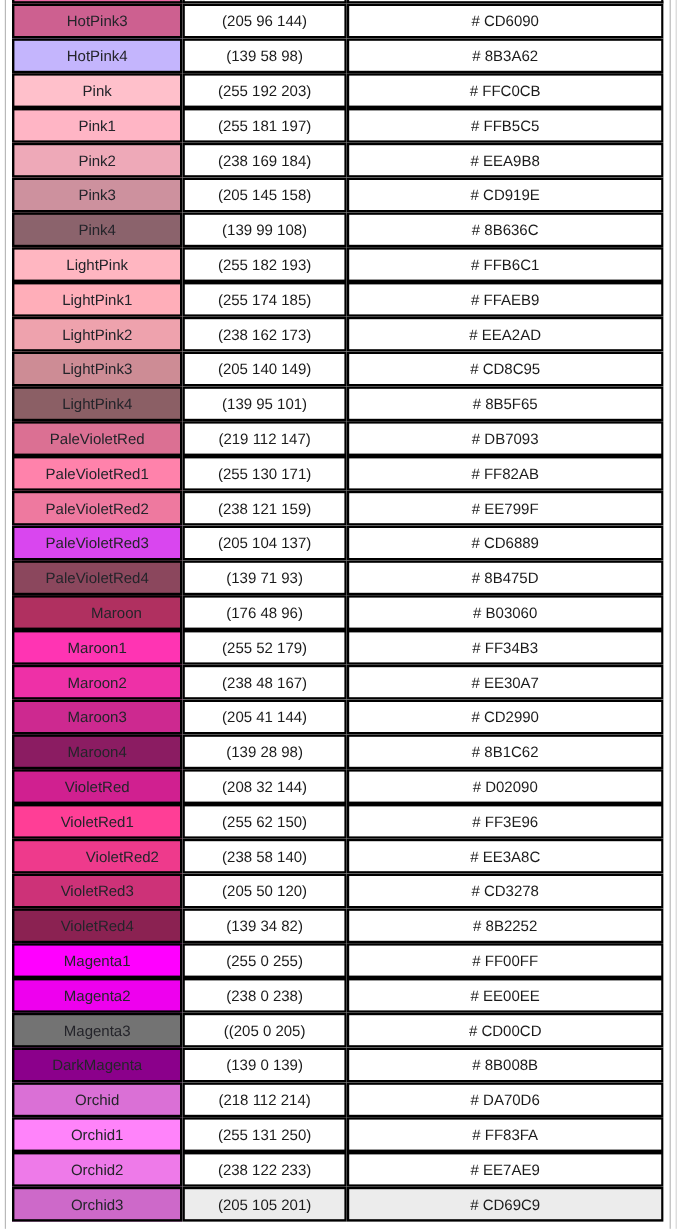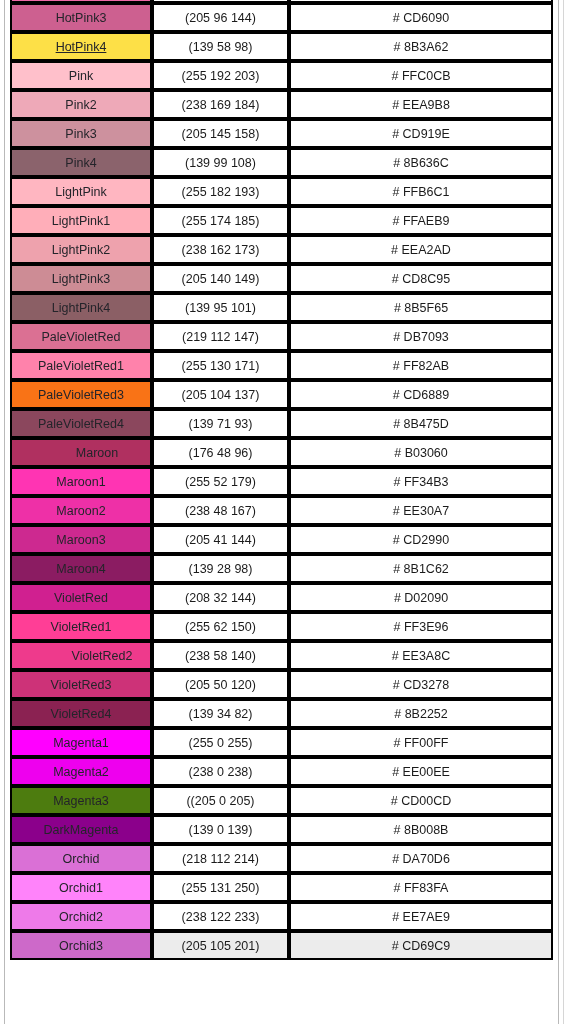--- a/index.html
+++ b/index.html
@@ -118,30 +118,35 @@
             <td class="swatch" style="background: rgb(238, 106, 167);">HotPink2</td>
             <td class="rgb">(238 106 167)</td>
             <td class="hex"># EE6AA7</td>
           </tr>
           <tr>
             <td class="swatch" style="background: rgb(205, 96, 144);">HotPink3</td>
             <td class="rgb">(205 96 144)</td>
             <td class="hex"># CD6090</td>
           </tr>
           <tr>
-            <td class="swatch" style="background: #fde047; text-decoration: underline;">HotPink4</td>
+            <td class="swatch" style="background: #c4b5fd;">HotPink4</td>
             <td class="rgb">(139 58 98)</td>
             <td class="hex"># 8B3A62</td>
           </tr>
           <tr>
             <td class="swatch" style="background: rgb(255, 192, 203);">Pink</td>
             <td class="rgb">(255 192 203)</td>
             <td class="hex"># FFC0CB</td>
           </tr>
           <tr>
+            <td class="swatch" style="background: rgb(255, 181, 197);">Pink1</td>
+            <td class="rgb">(255 181 197)</td>
+            <td class="hex"># FFB5C5</td>
+          </tr>
+          <tr>
             <td class="swatch" style="background: rgb(238, 169, 184); margin-top: 32px;">Pink2</td>
             <td class="rgb">(238 169 184)</td>
             <td class="hex"># EEA9B8</td>
           </tr>
           <tr>
             <td class="swatch" style="background: rgb(205, 145, 158);">Pink3</td>
             <td class="rgb">(205 145 158)</td>
             <td class="hex"># CD919E</td>
           </tr>
           <tr>
@@ -178,21 +183,26 @@
             <td class="swatch" style="background: rgb(219, 112, 147);">PaleVioletRed</td>
             <td class="rgb">(219 112 147)</td>
             <td class="hex"># DB7093</td>
           </tr>
           <tr>
             <td class="swatch" style="background: rgb(255, 130, 171);">PaleVioletRed1</td>
             <td class="rgb">(255 130 171)</td>
             <td class="hex"># FF82AB</td>
           </tr>
           <tr>
-            <td class="swatch" style="background: #f97316;">PaleVioletRed3</td>
+            <td class="swatch" style="background: rgb(238, 121, 159);">PaleVioletRed2</td>
+            <td class="rgb">(238 121 159)</td>
+            <td class="hex"># EE799F</td>
+          </tr>
+          <tr>
+            <td class="swatch" style="background: #d946ef;">PaleVioletRed3</td>
             <td class="rgb">(205 104 137)</td>
             <td class="hex"># CD6889</td>
           </tr>
           <tr>
             <td class="swatch" style="background: rgb(139, 71, 93);">PaleVioletRed4</td>
             <td class="rgb">(139 71 93)</td>
             <td class="hex"># 8B475D</td>
           </tr>
           <tr>
             <td class="swatch" style="background: rgb(176, 48, 96); padding-left: 32px;">Maroon</td>
@@ -248,21 +258,21 @@
             <td class="swatch" style="background: rgb(255, 0, 255);">Magenta1</td>
             <td class="rgb">(255 0 255)</td>
             <td class="hex"># FF00FF</td>
           </tr>
           <tr>
             <td class="swatch" style="background: rgb(238, 0, 238);">Magenta2</td>
             <td class="rgb">(238 0 238)</td>
             <td class="hex"># EE00EE</td>
           </tr>
           <tr>
-            <td class="swatch" style="background: #4d7c0f;">Magenta3</td>
+            <td class="swatch" style="background: #737373;">Magenta3</td>
             <td class="rgb">((205 0 205)</td>
             <td class="hex"># CD00CD</td>
           </tr>
           <tr>
             <td class="swatch" style="background: rgb(139, 0, 139);">DarkMagenta</td>
             <td class="rgb">(139 0 139)</td>
             <td class="hex"># 8B008B</td>
           </tr>
           <tr>
             <td class="swatch" style="background: rgb(218, 112, 214);">Orchid</td>

